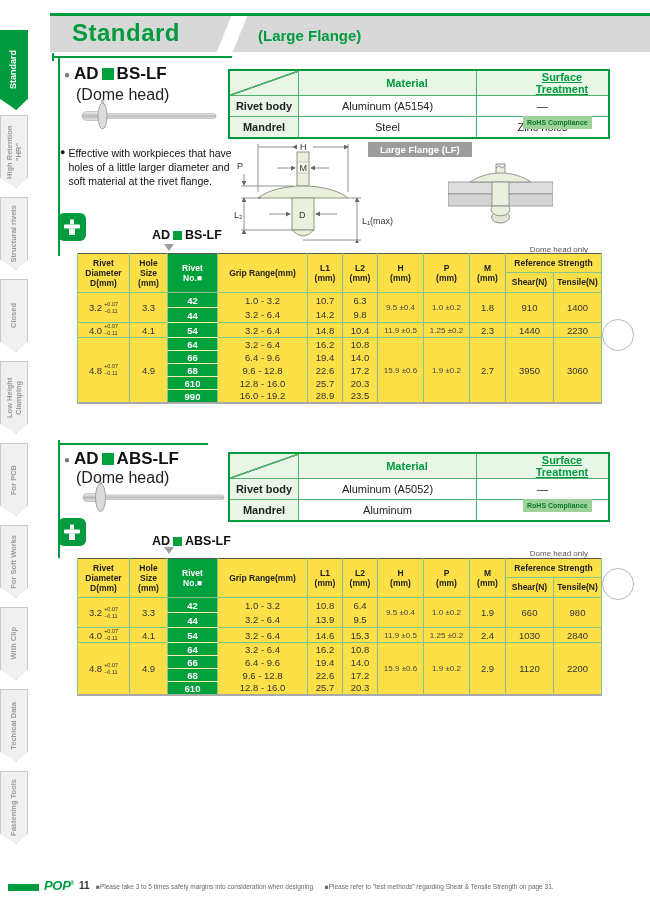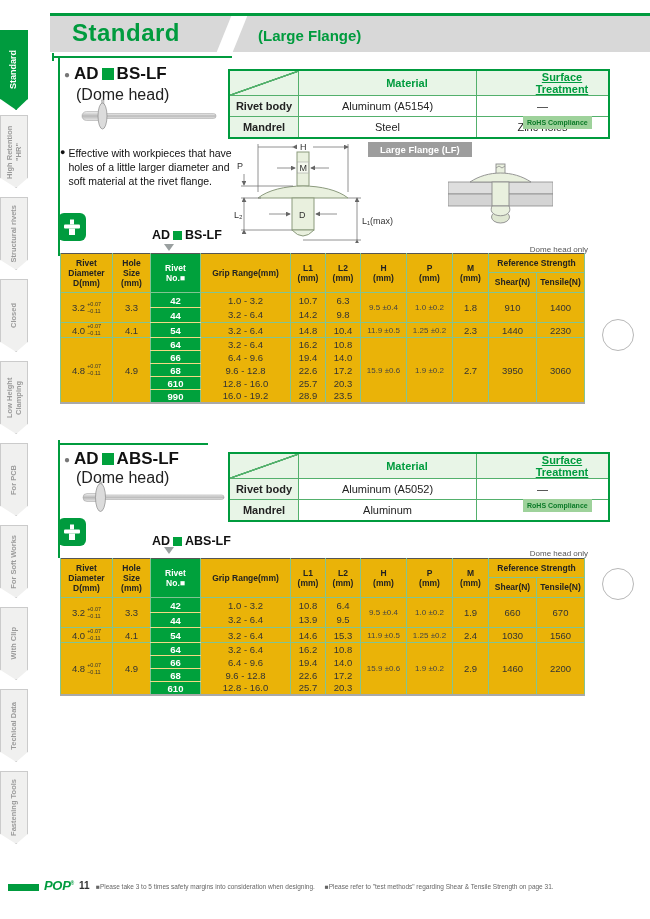--- a/index.html
+++ b/index.html
@@ -67,23 +67,23 @@
   .s2 .tlabel{top:91px;}
   .tlabel .sq{width:9px;height:9px;}
   .tptr{position:absolute;left:164px;top:188px;width:0;height:0;border-left:5px solid transparent;
         border-right:5px solid transparent;border-top:7px solid #9aa0a0;}
   .s2 .tptr{top:104px;}
   .dnote{position:absolute;left:480px;top:189px;width:108px;text-align:right;font-size:8px;color:#555;}
   .s2 .dnote{top:106px;}
   
   .dtable{position:absolute;left:60px;top:197px;}
   .s2 .dtable{top:115px;}
-  .dt{border-collapse:collapse;table-layout:fixed;width:470px;background:#eab308;
+  .dt{border-collapse:collapse;table-layout:fixed;width:470px;background:#fde047;
       border-left:1px solid #82c492;border-right:1px solid #82c492;
-      border-top:1px solid #555;border-bottom:2px solid #a9a9a9;font-size:9.5px;color:#333;}
+      border-top:1px solid #555;border-bottom:2px solid #a9a9a9;font-size:9.5px;color:#333;margin-left:17px;}
   .dt th,.dt td{border-left:1px solid #82c492;text-align:center;vertical-align:middle;padding:0;overflow:hidden;}
   .dt thead th{font-weight:bold;color:#222;font-size:8.5px;line-height:1.18;border-bottom:1px solid #82c492;}
   .dt tr.h1 th{height:18px;} .dt tr.h2 th{height:19px;}
   .dt tbody tr.gtop td{border-top:1px solid #82c492;}
   .dt tr.r14 td{height:14px;} .dt tr.r12 td{height:12px;}
   .pre{white-space:pre-line;}
   .no-h{background:#00a13c;color:#fff !important;}
   td.no{background:#00a13c;color:#fff;font-weight:bold;border-bottom:1px solid rgba(255,255,255,.5);}
   td.sm{font-size:8px;color:#444;}
   .diaw{display:inline-flex;align-items:center;gap:2px;}
@@ -518,21 +518,21 @@
                 </span></td>
           <td rowspan="2">3.3</td>
           <td class="no">42</td>
           <td>1.0 - 3.2</td>
           <td>10.8</td>
           <td>6.4</td>
           <td rowspan="2" class="sm">9.5 ±0.4</td>
           <td rowspan="2" class="sm">1.0 ±0.2</td>
           <td rowspan="2">1.9</td>
           <td rowspan="2">660</td>
-          <td rowspan="2">670</td>
+          <td rowspan="2">980</td>
         </tr>
         <tr class="r14">
           <td class="no">44</td>
           <td>3.2 - 6.4</td>
           <td>13.9</td>
           <td>9.5</td>
         </tr>
         <tr class="r14 gtop">
           <td><span class="diaw">
                   <span>4.0</span>
@@ -543,39 +543,39 @@
                 </span></td>
           <td>4.1</td>
           <td class="no">54</td>
           <td>3.2 - 6.4</td>
           <td>14.6</td>
           <td>15.3</td>
           <td class="sm">11.9 ±0.5</td>
           <td class="sm">1.25 ±0.2</td>
           <td>2.4</td>
           <td>1030</td>
-          <td>1560</td>
+          <td>2840</td>
         </tr>
         <tr class="r12 gtop">
           <td rowspan="4"><span class="diaw">
                   <span>4.8</span>
                   <span class="tol">
                     <span>+0.07</span>
                     <span>−0.11</span>
                   </span>
                 </span></td>
           <td rowspan="4">4.9</td>
           <td class="no">64</td>
           <td>3.2 - 6.4</td>
           <td>16.2</td>
           <td>10.8</td>
           <td rowspan="4" class="sm">15.9 ±0.6</td>
           <td rowspan="4" class="sm">1.9 ±0.2</td>
           <td rowspan="4">2.9</td>
-          <td rowspan="4">1460</td>
+          <td rowspan="4">1120</td>
           <td rowspan="4">2200</td>
         </tr>
         <tr class="r12">
           <td class="no">66</td>
           <td>6.4 - 9.6</td>
           <td>19.4</td>
           <td>14.0</td>
         </tr>
         <tr class="r12">
           <td class="no">68</td>

